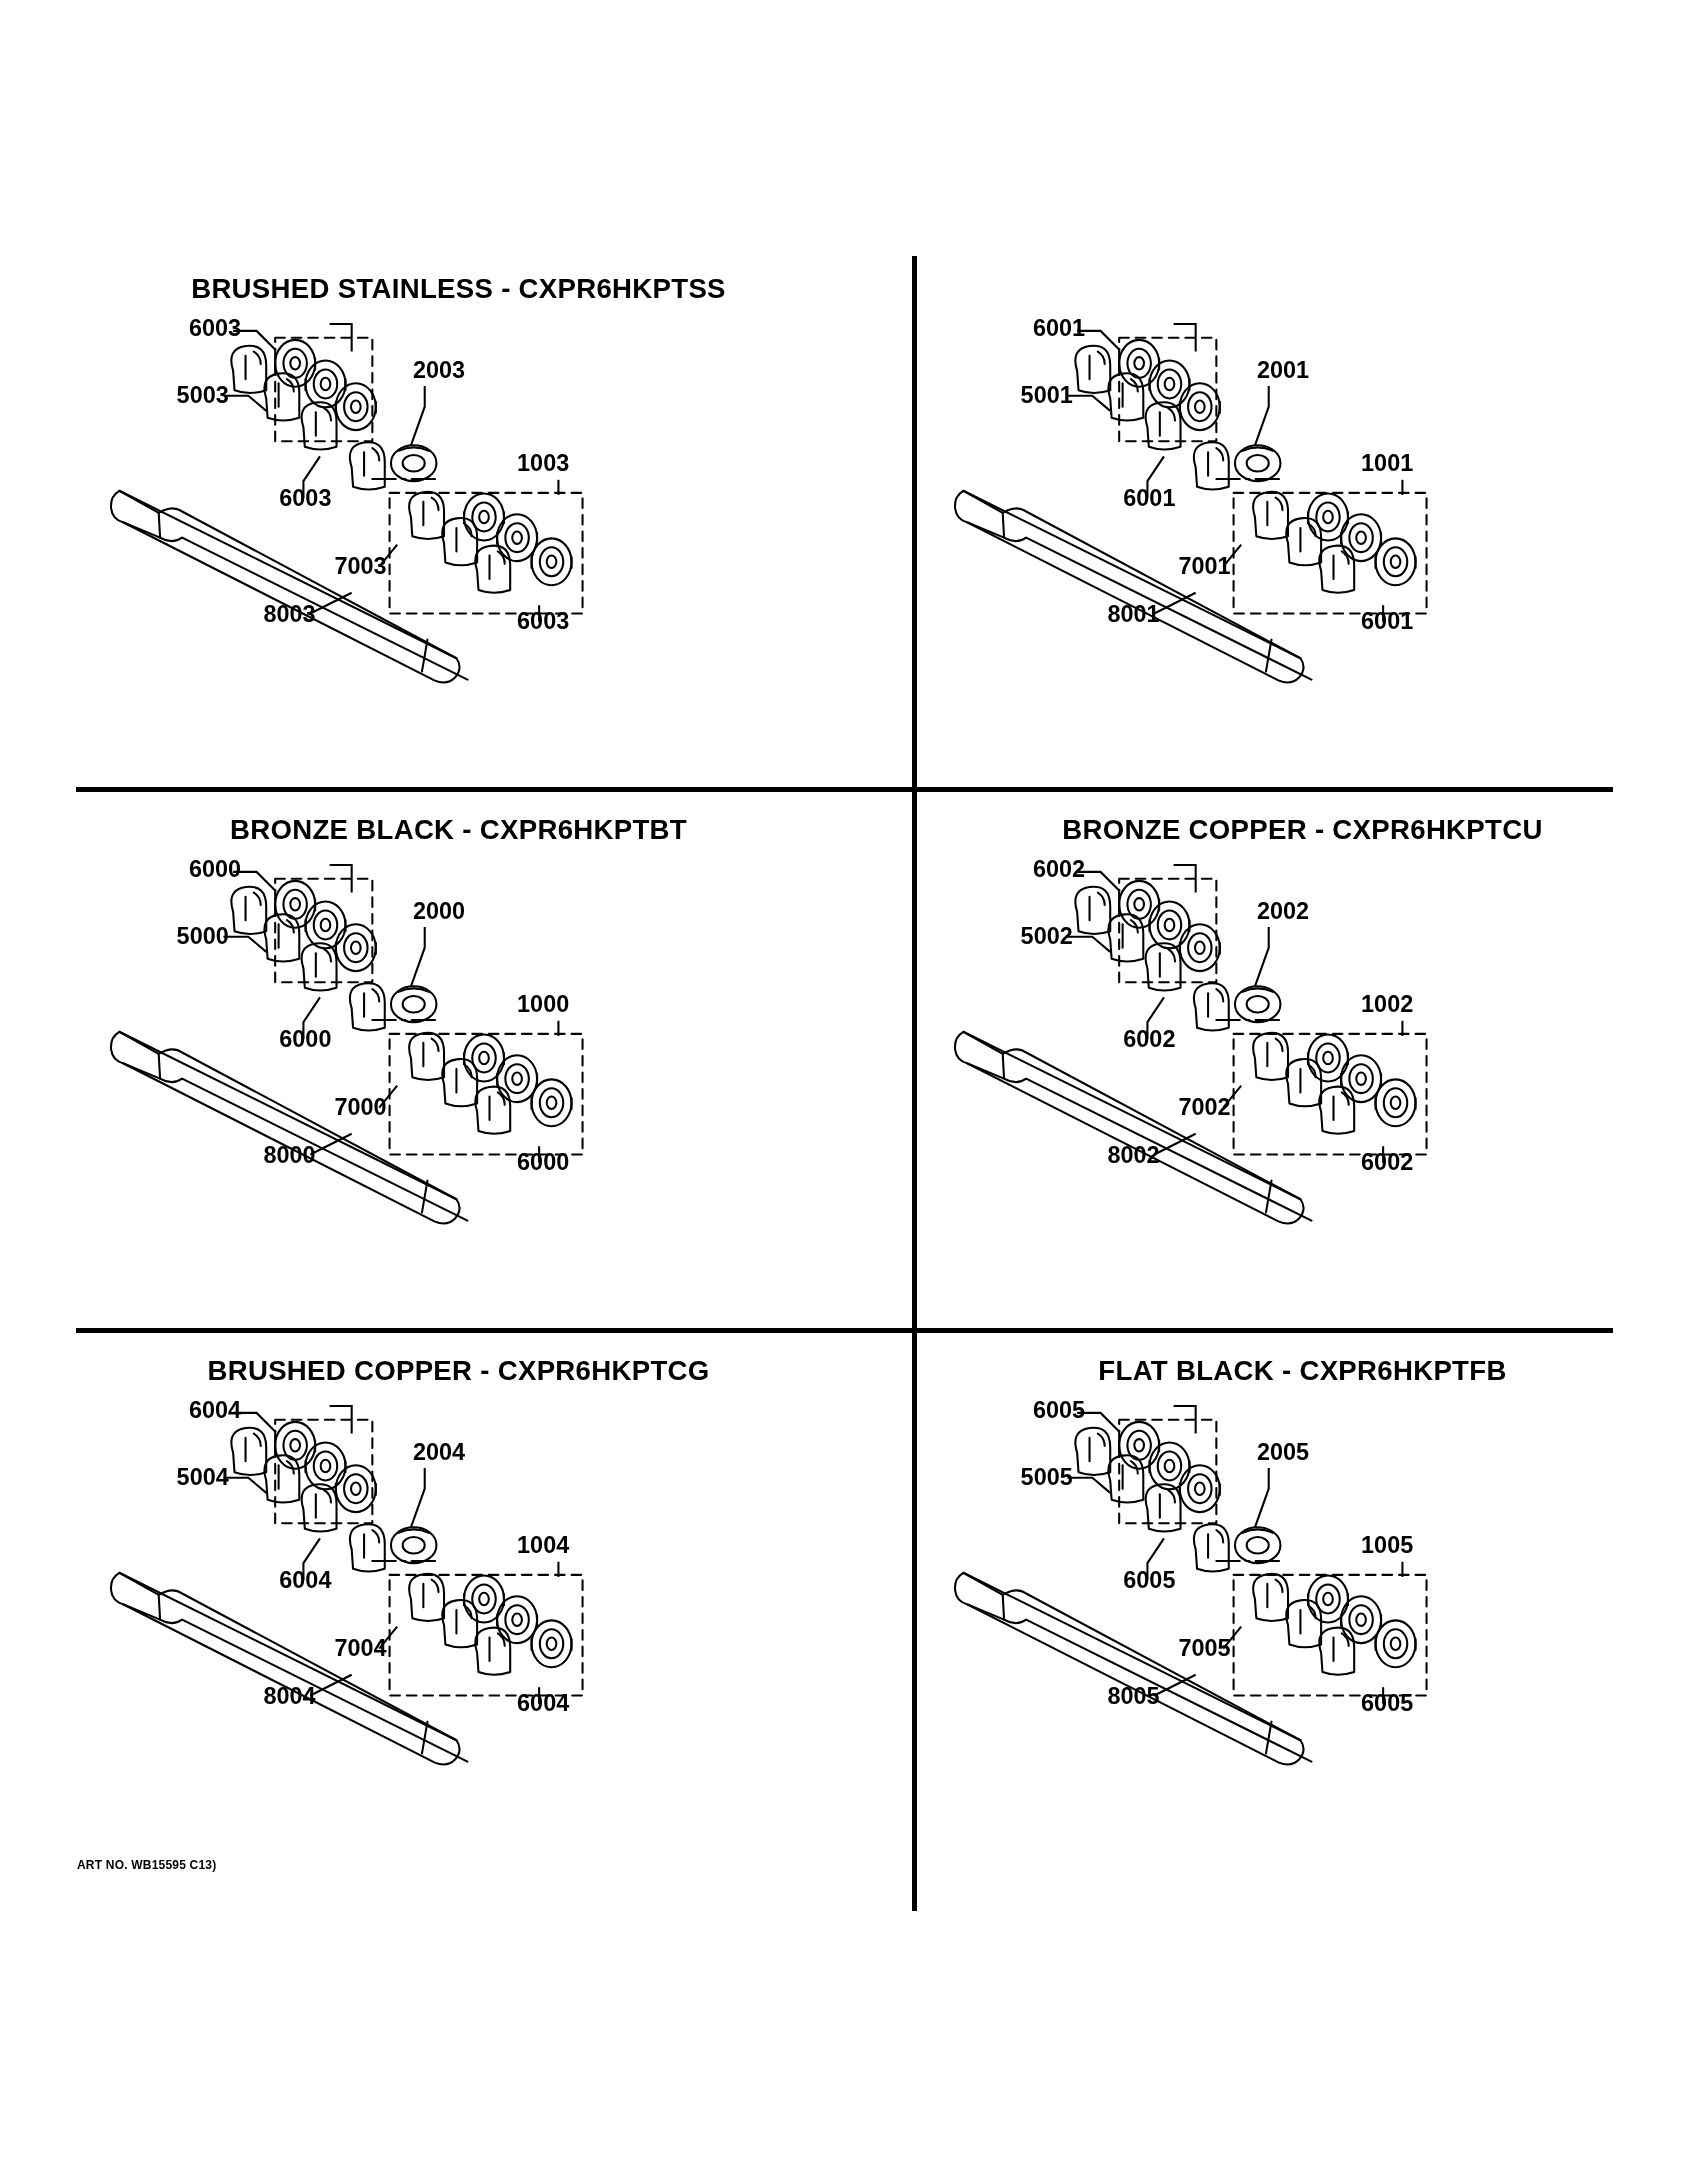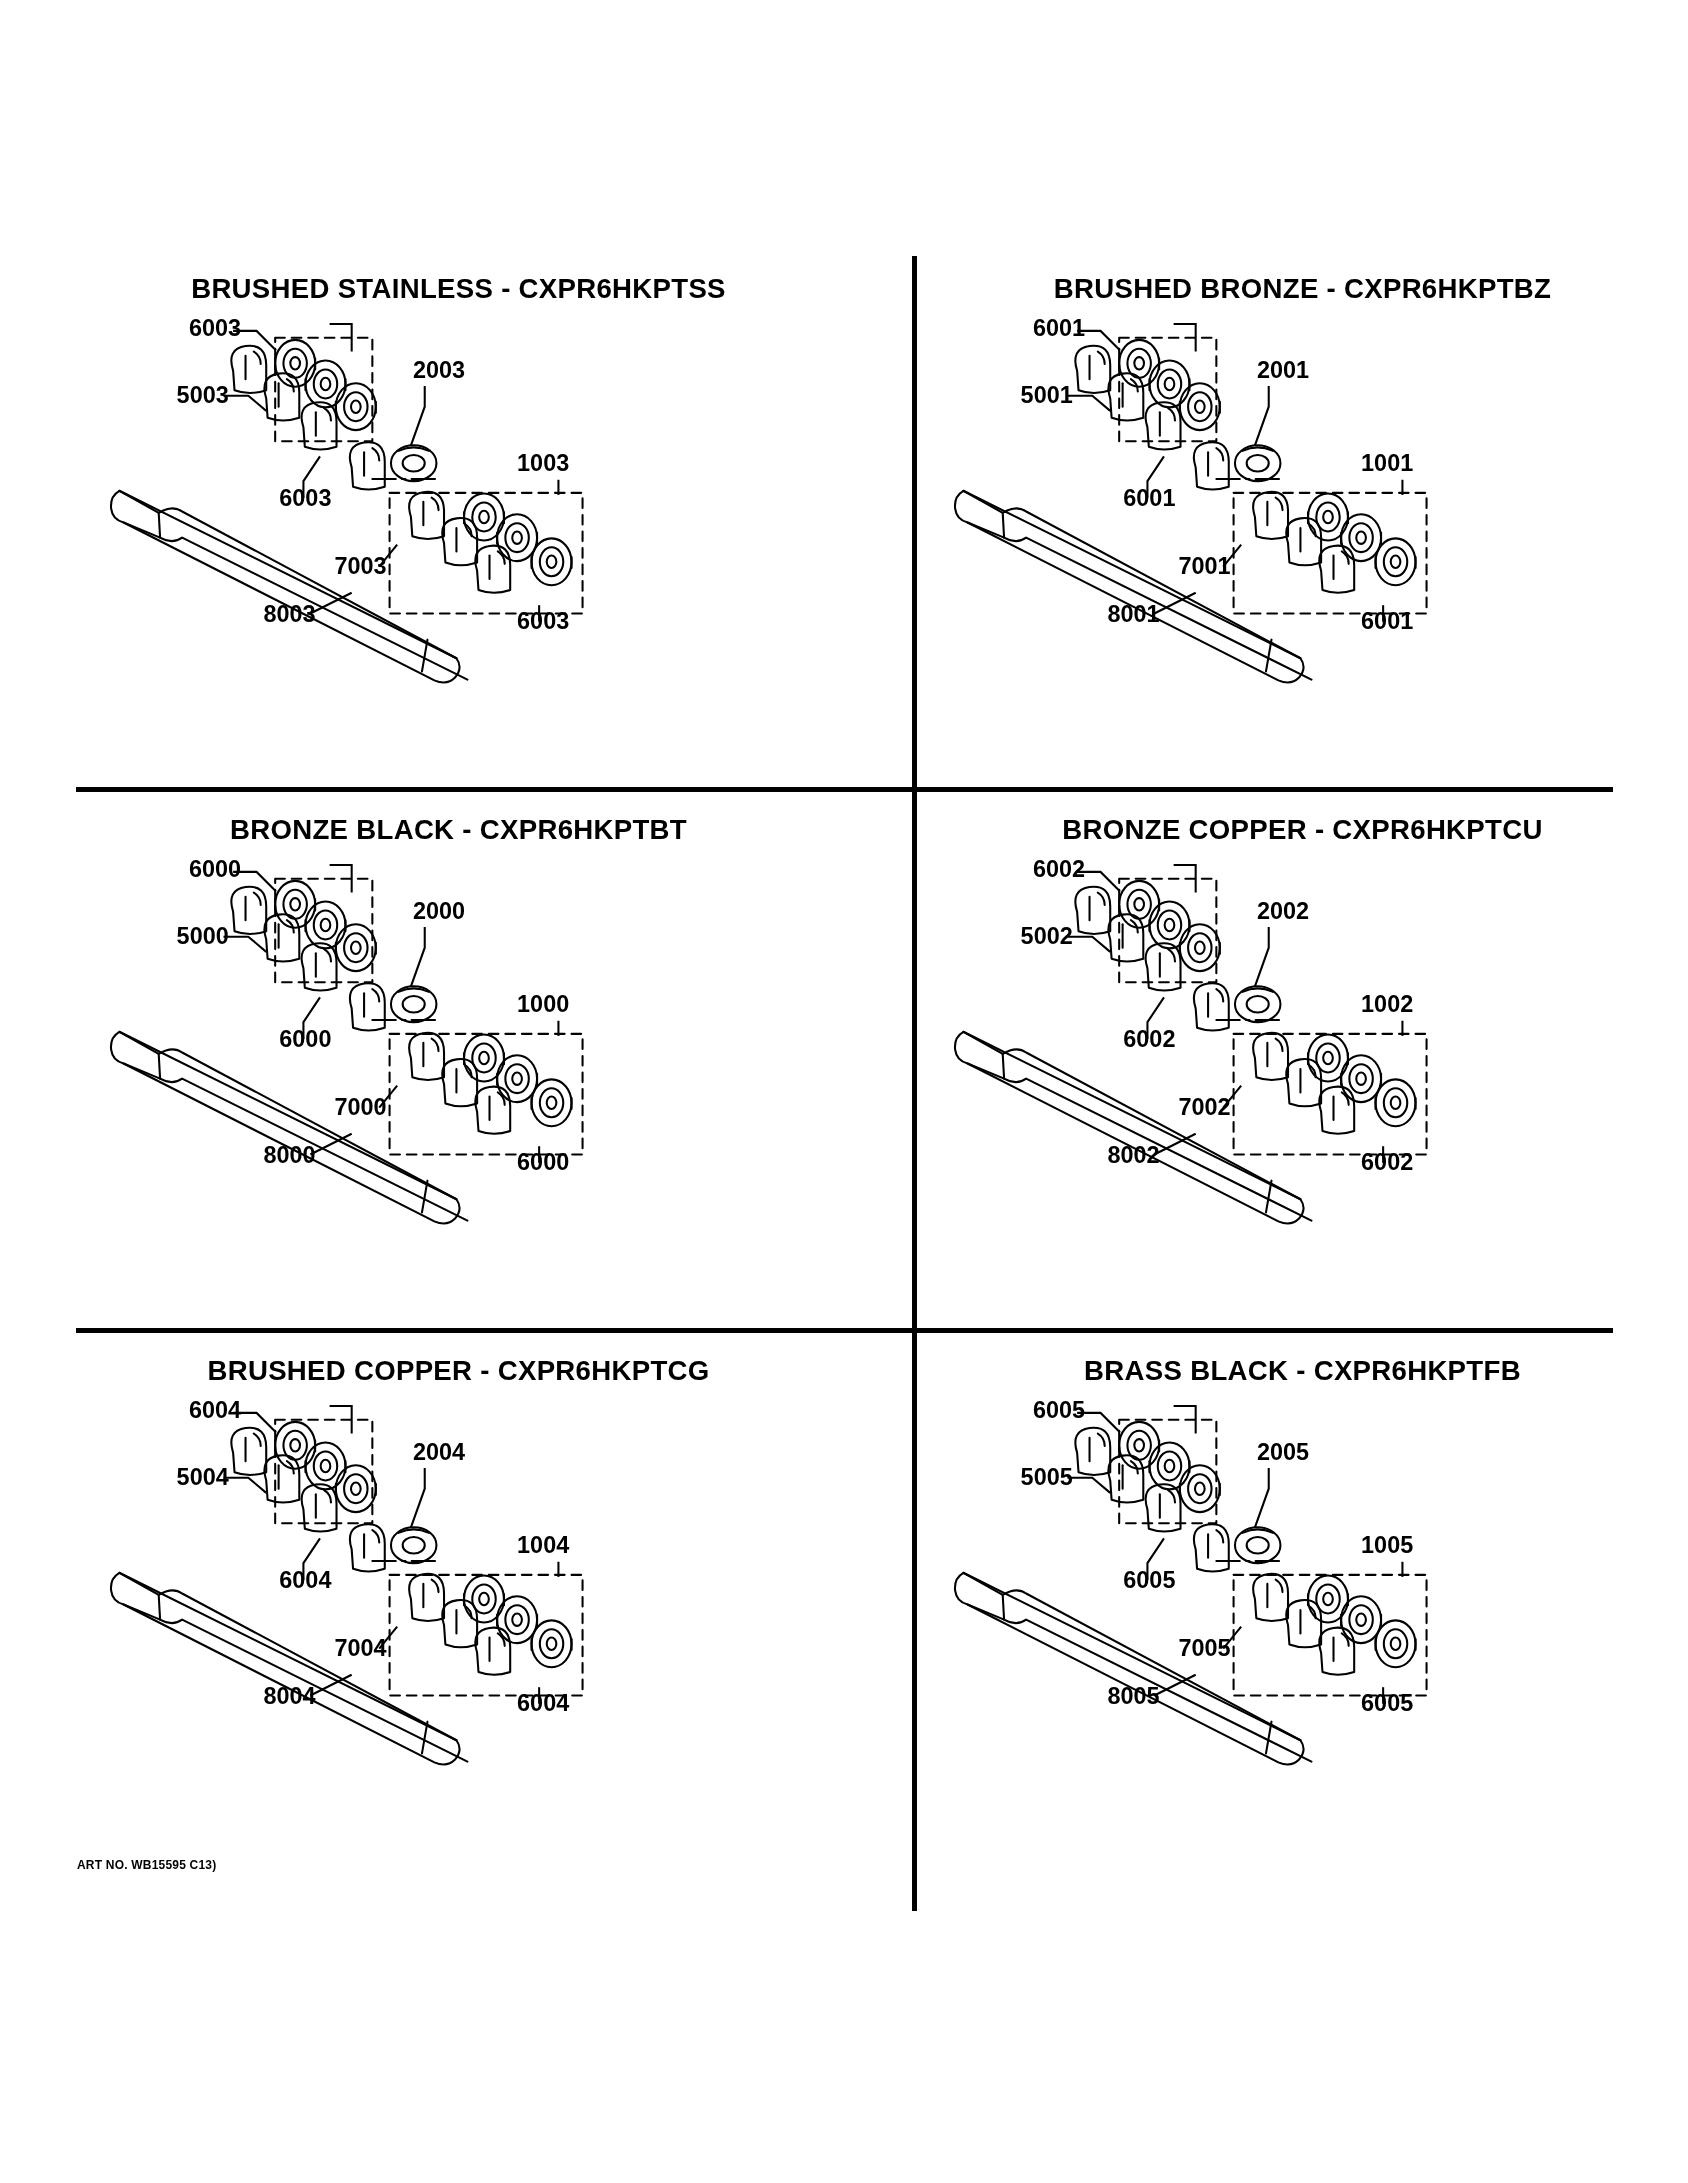--- a/index.html
+++ b/index.html
@@ -224,21 +224,20 @@
             <path d="M700 246 L700 268"></path>
             <path d="M440 372 L466 340"></path>
             <path d="M340 440 L400 410"></path>
             <path d="M672 452 L672 428"></path>
           </g>
         </svg>
       </div>
     </div>
 
     <div class="panel r0 c1">
-      <div class="panel-title">BRUSHED BRONZE - CXPR6HKPTBZ</div>
       <div class="art">
         <svg viewBox="0 0 1110 690" xmlns="http://www.w3.org/2000/svg">
           <g fill="none" stroke="#000" stroke-width="3" stroke-linecap="round" stroke-linejoin="round">
             <path d="M289 40 L430 40 L430 190 L289 190 Z" stroke-dasharray="14 10"></path>
             <path d="M455 265 L735 265 L735 440 L455 440 Z" stroke-dasharray="14 10"></path>
             <path d="M430 245 L530 245" stroke-dasharray="34 9 5 9"></path>
             <g>
                 <ellipse cx="318" cy="77" rx="29" ry="34"></ellipse>
                 <ellipse cx="318" cy="77" rx="17" ry="21"></ellipse>
                 <ellipse cx="318" cy="77" rx="7" ry="9"></ellipse>
@@ -696,21 +695,21 @@
             <path d="M700 246 L700 268"></path>
             <path d="M440 372 L466 340"></path>
             <path d="M340 440 L400 410"></path>
             <path d="M672 452 L672 428"></path>
           </g>
         </svg>
       </div>
     </div>
 
     <div class="panel r2 c1">
-      <div class="panel-title">BRASS BLACK - CXPR6HKPTFB</div>
+      <div class="panel-title">FLAT BLACK - CXPR6HKPTFB</div>
       <div class="art">
         <svg viewBox="0 0 1110 690" xmlns="http://www.w3.org/2000/svg">
           <g fill="none" stroke="#000" stroke-width="3" stroke-linecap="round" stroke-linejoin="round">
             <path d="M289 40 L430 40 L430 190 L289 190 Z" stroke-dasharray="14 10"></path>
             <path d="M455 265 L735 265 L735 440 L455 440 Z" stroke-dasharray="14 10"></path>
             <path d="M430 245 L530 245" stroke-dasharray="34 9 5 9"></path>
             <g>
                 <ellipse cx="318" cy="77" rx="29" ry="34"></ellipse>
                 <ellipse cx="318" cy="77" rx="17" ry="21"></ellipse>
                 <ellipse cx="318" cy="77" rx="7" ry="9"></ellipse>

